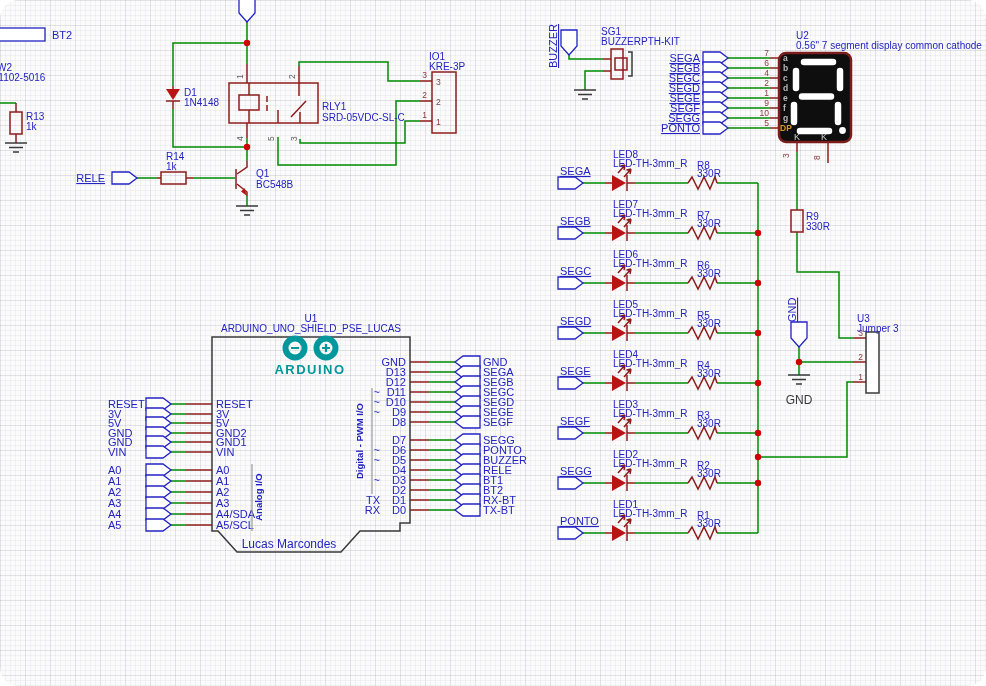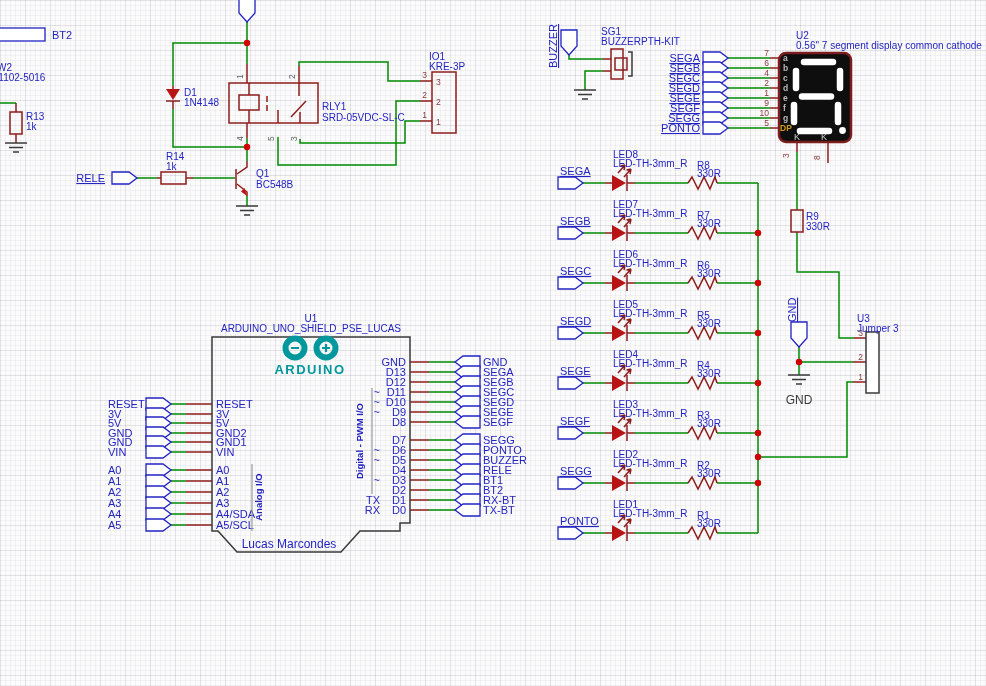--- a/index.html
+++ b/index.html
@@ -5,20 +5,21 @@
   html,body{margin:0;padding:0;background:#fff;}
   .canvas{
     position:relative;width:986px;height:686px;overflow:hidden;
     background-color:#fbfbfb;
     background-image:
       linear-gradient(rgba(90,90,120,0.10) 1px, transparent 1px),
       linear-gradient(90deg, rgba(90,90,120,0.10) 1px, transparent 1px),
       linear-gradient(rgba(90,90,120,0.055) 1px, transparent 1px),
       linear-gradient(90deg, rgba(90,90,120,0.055) 1px, transparent 1px);
     background-size:25px 25px,25px 25px,5px 5px,5px 5px;
+    border-radius:19px;
   }
   svg{position:absolute;left:0;top:0;}
   svg text{font-family:"Liberation Sans","DejaVu Sans",sans-serif;}
   .lbl{font-size:11px;fill:#2323c3}
   .sm{font-size:10px;fill:#2323c3}
   .num{font-size:8.5px;fill:#8b3a3a}
   .gnum{font-size:8.5px;fill:#606060}
   .seg{font-size:8.5px;fill:#b9b9b9;font-weight:bold}
   .k{font-size:9px;fill:#cfcfcf}
   .dp{font-size:8.5px;fill:#d19a1c;font-weight:bold}

